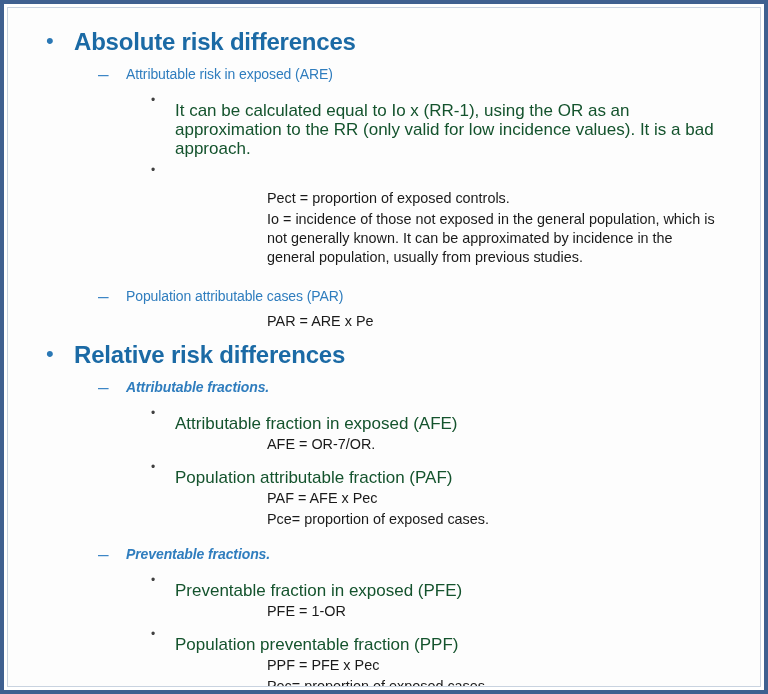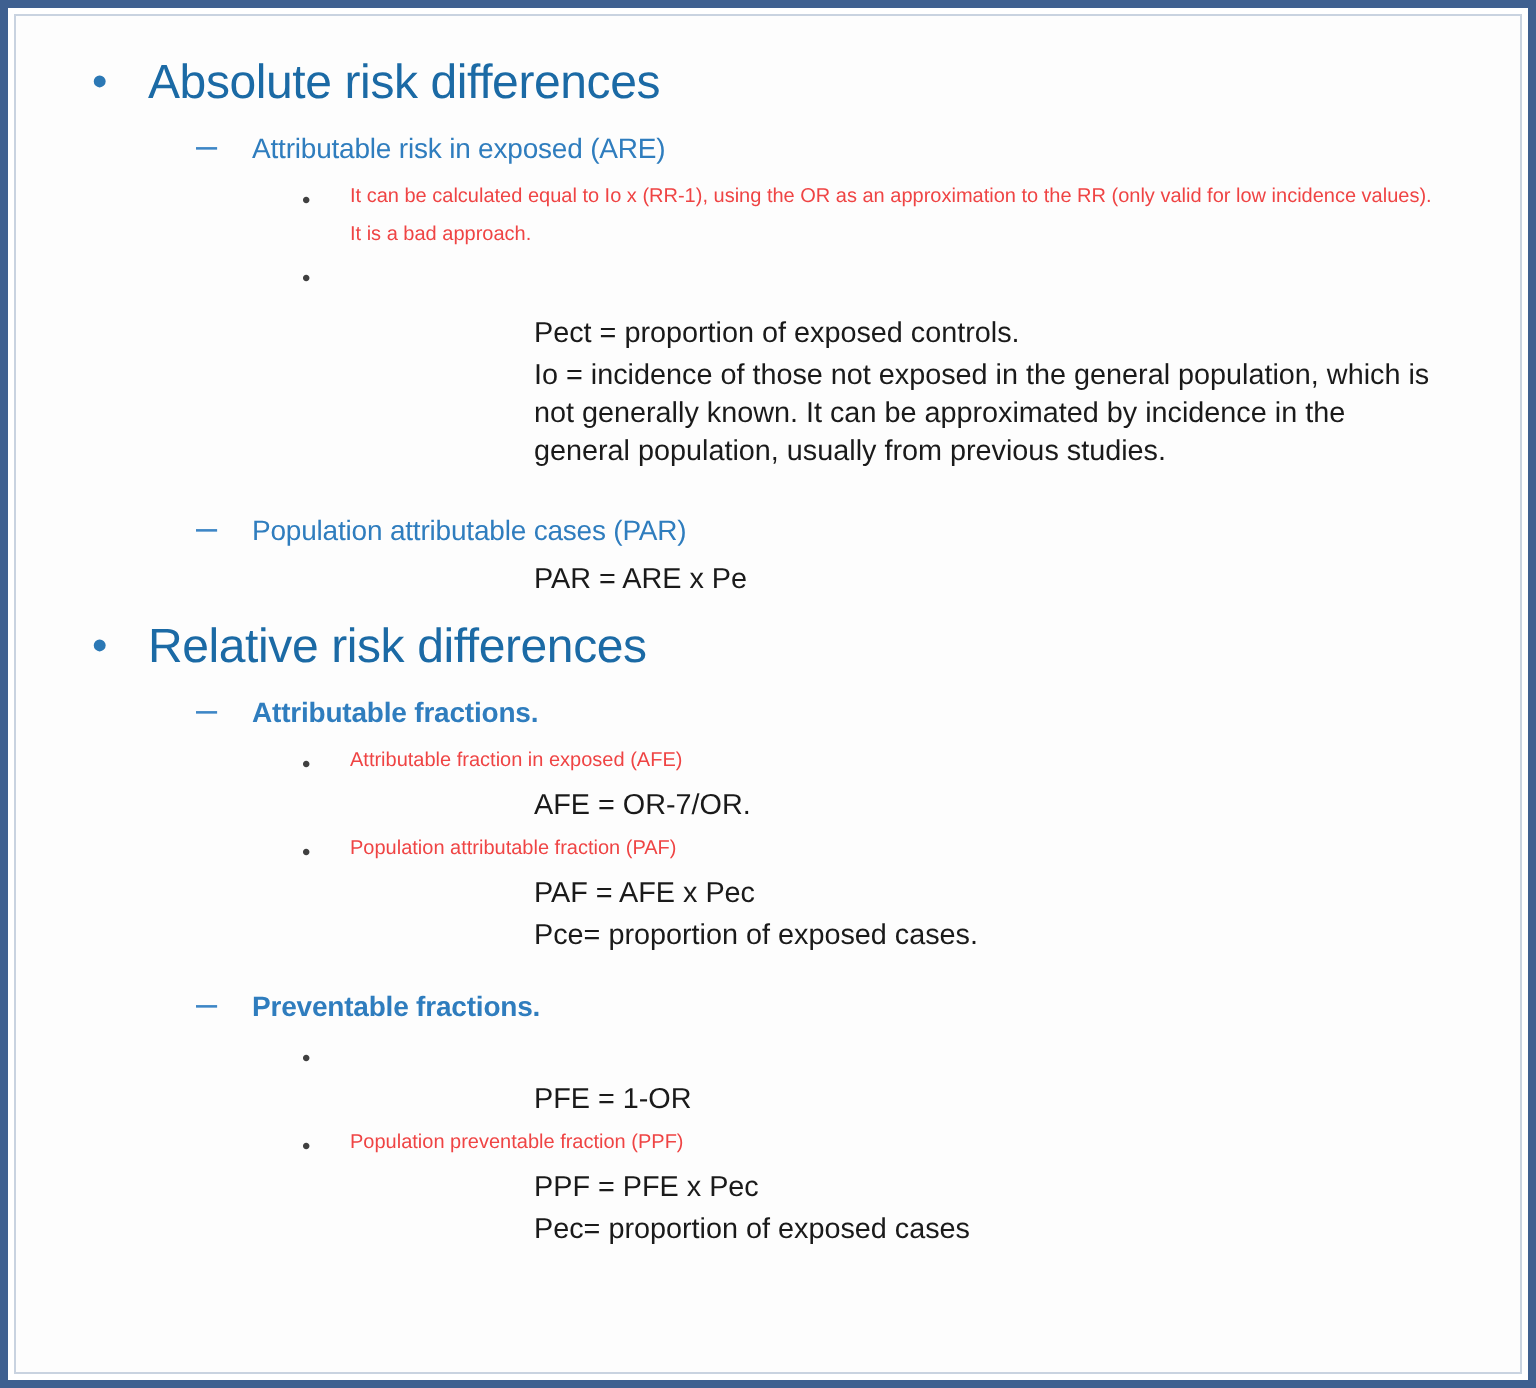--- a/index.html
+++ b/index.html
@@ -52,21 +52,21 @@
   }
   .lvl1 .marker {
     width: 28px;
     color: #2b78b5;
     font-size: 22px;
     line-height: 26px;
     padding-top: 2px;
   }
   .lvl1 .text {
     color: #1b6aa5;
-    font-weight: normal;
+    font-weight: bold;
     font-size: 24px;
     line-height: 31px;
     letter-spacing: -0.2px;
   }
 
   
   .lvl2 {
     margin: 3px 0 1px 0;
     padding-left: 74px;
   }
@@ -77,39 +77,41 @@
     line-height: 27px;
   }
   .lvl2 .text {
     color: #2f7dbe;
     font-size: 14px;
     line-height: 28px;
     letter-spacing: -0.1px;
   }
   .lvl2.bold .text {
     font-weight: bold;
+    font-style: italic;
   }
 
   
   .lvl3 {
     margin: 1px 0 1px 0;
     padding-left: 127px;
     padding-right: 24px;
   }
   .lvl3 .marker {
     width: 24px;
     color: #404040;
     font-size: 12px;
     line-height: 20px;
     padding-top: 1px;
   }
   .lvl3 .text {
-    color: #ef4444;
-    font-size: 10px;
+    color: #14532d;
+    font-size: 17px;
     line-height: 19px;
+    margin-top: 12px;
   }
 
   
   .lvl4 {
     margin: 2px 0 2px 0;
     padding-left: 243px;
     padding-right: 28px;
     color: #1a1a1a;
     font-size: 14.4px;
     line-height: 19px;
@@ -183,20 +185,21 @@
 
     <div class="gap-sm"></div>
 
     <div class="row lvl2 bold">
       <span class="marker">–</span>
       <span class="text">Preventable fractions.</span>
     </div>
 
     <div class="row lvl3">
       <span class="marker">•</span>
+      <span class="text">Preventable fraction in exposed (PFE)</span>
     </div>
     <div class="lvl4">PFE = 1-OR</div>
 
     <div class="row lvl3">
       <span class="marker">•</span>
       <span class="text">Population preventable fraction (PPF)</span>
     </div>
     <div class="lvl4">PPF = PFE x Pec</div>
     <div class="lvl4">Pec= proportion of exposed cases</div>
 

